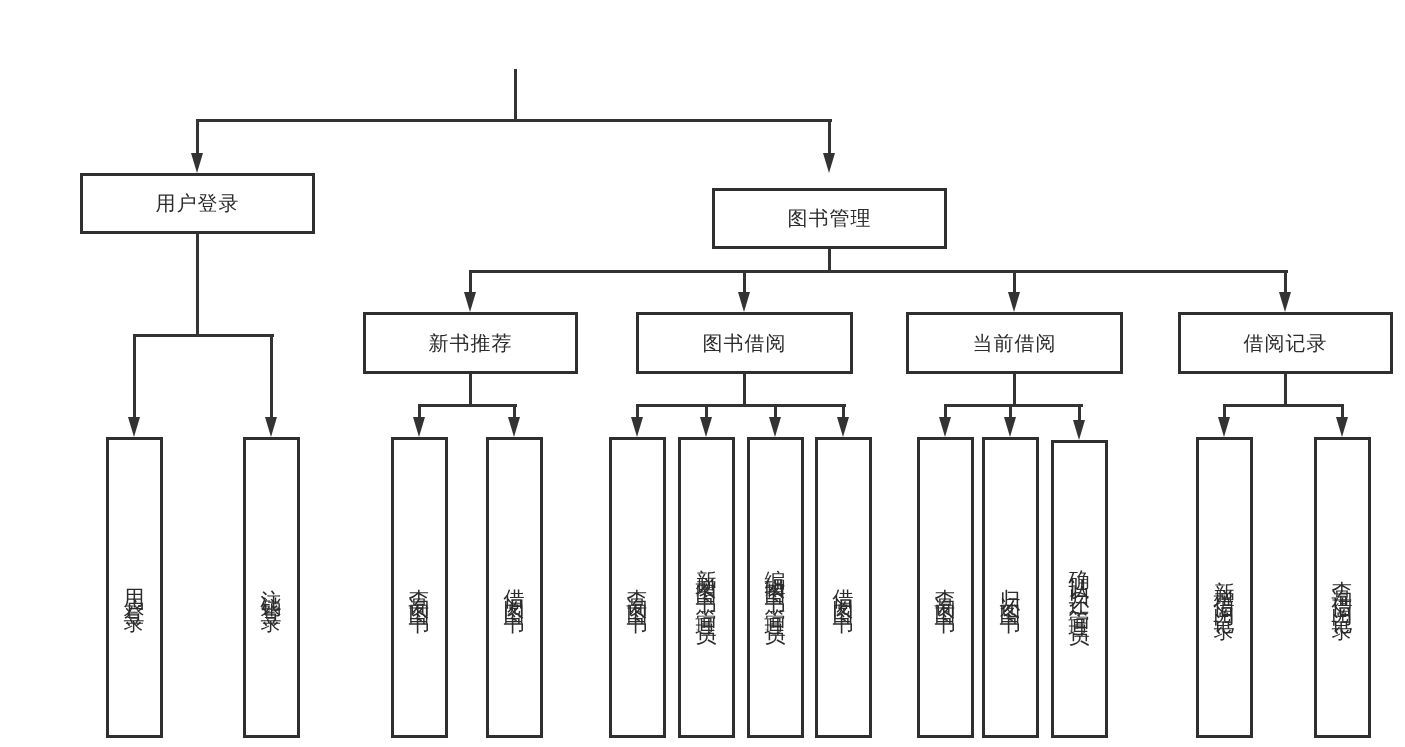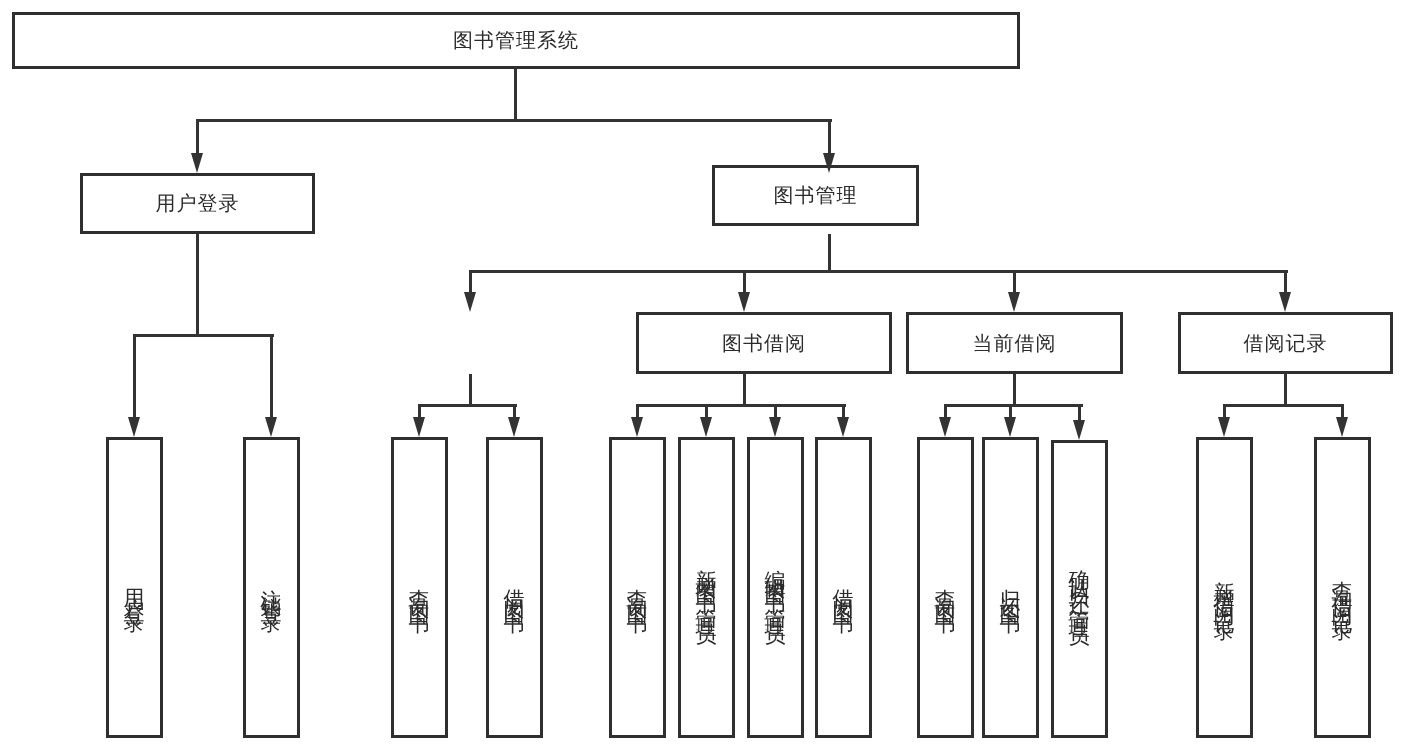--- a/index.html
+++ b/index.html
@@ -94,26 +94,26 @@
     <div class="cline" style="left: 828px; top: 234px; width: 3px; height: 39px;"></div>
     <div class="cline" style="left: 270px; top: 334px; width: 3px; height: 85px;"></div>
     <div class="cline" style="left: 133px; top: 334px; width: 3px; height: 85px;"></div>
     <div class="cline" style="left: 133px; top: 334px; width: 141px; height: 3px;"></div>
     <div class="cline" style="left: 196px; top: 234px; width: 3px; height: 101px;"></div>
     <div class="cline" style="left: 828px; top: 119px; width: 3px; height: 36px;"></div>
     <div class="cline" style="left: 196px; top: 119px; width: 3px; height: 36px;"></div>
     <div class="cline" style="left: 196px; top: 119px; width: 636px; height: 3px;"></div>
     <div class="cline" style="left: 514px; top: 69px; width: 3px; height: 52px;"></div>
 
-  <div class="hbox" style="left:12px; top:12px; width:1008px; height:57px;">图书管理系统</div>
 
   <div class="hbox" style="left:80px; top:173px; width:235px; height:61px;">用户登录</div>
-  <div class="hbox" style="left:712px; top:165px; width:207px; height:61px;">图书管理</div>
+  <div class="hbox" style="left:712px; top:188px; width:235px; height:61px;">图书管理</div>
 
-  <div class="hbox" style="left:636px; top:312px; width:256px; height:62px;">图书借阅</div>
+  <div class="hbox" style="left:363px; top:312px; width:215px; height:62px;">新书推荐</div>
+  <div class="hbox" style="left:636px; top:312px; width:217px; height:62px;">图书借阅</div>
   <div class="hbox" style="left:906px; top:312px; width:217px; height:62px;text-align:center;">当前借阅</div>
   <div class="hbox" style="left:1178px; top:312px; width:215px; height:62px;">借阅记录</div>
 
   <div class="vbox" style="left:106px; top:437px; width:57px; height:301px;">用户登录</div>
   <div class="vbox" style="left:243px; top:437px; width:57px; height:301px;">注销登录</div>
 
   <div class="vbox" style="left:391px; top:437px; width:57px; height:301px;">查询图书</div>
   <div class="vbox" style="left:486px; top:437px; width:57px; height:301px;">借阅图书</div>
 
   <div class="vbox" style="left:609px; top:437px; width:57px; height:301px;">查询图书</div>

